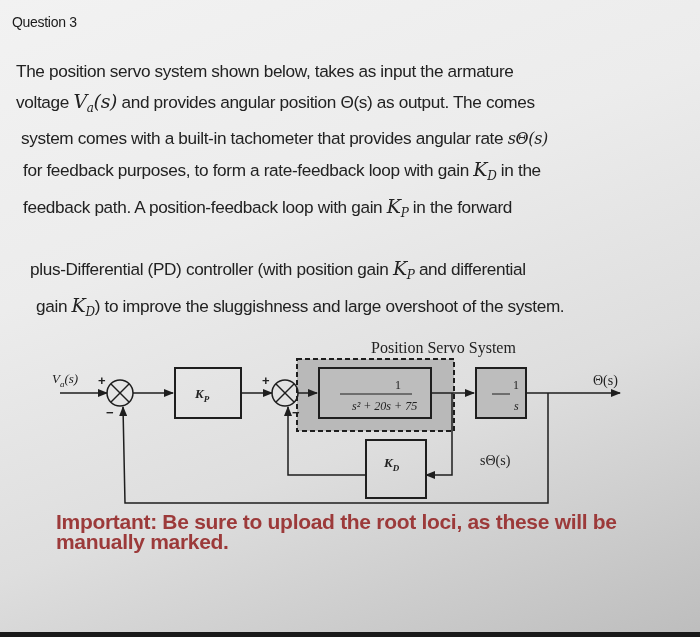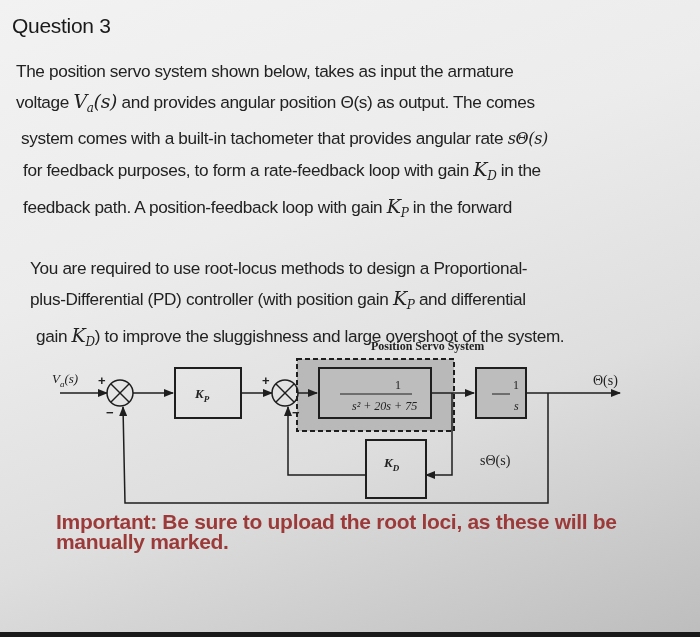--- a/index.html
+++ b/index.html
@@ -14,21 +14,21 @@
     }
     .page {
       position: absolute; left: 0; top: 0; width: 700px; height: 632px;
     }
     .bottom-bar {
       position: absolute; left: 0; bottom: 0; width: 700px; height: 5px;
       background: #1a1a1a;
     }
     .question-title {
       position: absolute; left: 12px; top: 14px;
-      font-size: 21px; color: #1a1a1a; letter-spacing: -0.3px;
+      font-size: 14px; color: #1a1a1a; letter-spacing: -0.3px;
     }
     .para {
       position: absolute; font-size: 17.2px; line-height: 30px; color: #222;
       letter-spacing: -0.35px;
     }
     .para1 { left: 16px; top: 56px; width: 670px; }
     .para2 { left: 30px; top: 253px; width: 660px; }
     .para .line { display: block; white-space: nowrap; }
     .math {
       font-family: "DejaVu Serif", "Liberation Serif", serif;
@@ -45,21 +45,21 @@
     
     .diagram {
       position: absolute; left: 40px; top: 335px; width: 610px; height: 180px;
     }
     .diagram svg { position: absolute; left: 0; top: 0; }
     .dlabel {
       position: absolute; font-family: "Liberation Serif", "DejaVu Serif", serif;
       color: #222; white-space: nowrap;
     }
     .dlabel sub { font-size: 9px; font-style: italic; }
-    .title-label { left: 331px; top: 4px; font-size: 12px; font-weight: bold; }
+    .title-label { left: 331px; top: 4px; font-size: 16px; font-weight: normal; }
     .va-label { left: 12px; top: 36px; font-size: 13px; font-style: italic; font-weight: normal; }
     .theta-label { left: 553px; top: 38px; font-size: 14px; }
     .stheta-label { left: 440px; top: 118px; font-size: 14px; }
     .kp-label { left: 155px; top: 51px; font-size: 13px; font-weight: bold; font-style: italic; }
     .kd-label { left: 344px; top: 120px; font-size: 13px; font-weight: bold; font-style: italic; }
     .tf1-num { left: 355px; top: 43px; font-size: 12px; }
     .tf1-den { left: 312px; top: 64px; font-size: 12px; font-style: italic; }
     .tf2-num { left: 473px; top: 43px; font-size: 12px; }
     .tf2-den { left: 474px; top: 64px; font-size: 12px; font-style: italic; }
     .sign { position: absolute; font-size: 13px; font-weight: bold; color: #222; font-family: "Liberation Sans", sans-serif; }
@@ -73,21 +73,20 @@
 
   <div class="para para1">
     <span class="line">The position servo system shown below, takes as input the armature</span>
     <span class="line"><span>voltage </span><span class="math"><span>V</span><sub>a</sub><span>(s)</span></span><span> and provides angular position </span><span>Θ(s)</span><span> as output. The comes</span></span>
     <span class="line" style="padding-left:5px"><span>system comes with a built-in tachometer that provides angular rate </span><span class="math" style="font-size:16px">sΘ(s)</span></span>
     <span class="line" style="padding-left:7px"><span>for feedback purposes, to form a rate-feedback loop with gain </span><span class="math"><span>K</span><sub>D</sub></span><span> in the</span></span>
     <span class="line" style="padding-left:7px"><span>feedback path. A position-feedback loop with gain </span><span class="math"><span>K</span><sub>P</sub></span><span> in the forward</span></span>
   </div>
 
   <div class="para para2">
-    <span class="line">You are required to use root-locus methods to design a Proportional-</span>
     <span class="line"><span>plus-Differential (PD) controller (with position gain </span><span class="math"><span>K</span><sub>P</sub></span><span> and differential</span></span>
     <span class="line" style="padding-left:6px"><span>gain </span><span class="math"><span>K</span><sub>D</sub></span><span>) to improve the sluggishness and large overshoot of the system.</span></span>
   </div>
 
   <div class="diagram">
     <svg width="610" height="180" viewBox="0 0 610 180">
       <defs>
         <marker id="arr" markerWidth="10" markerHeight="8" refX="9" refY="4" orient="auto" markerUnits="userSpaceOnUse">
           <path d="M0,0 L10,4 L0,8 Z" fill="#1e1e1e"></path>
         </marker>

